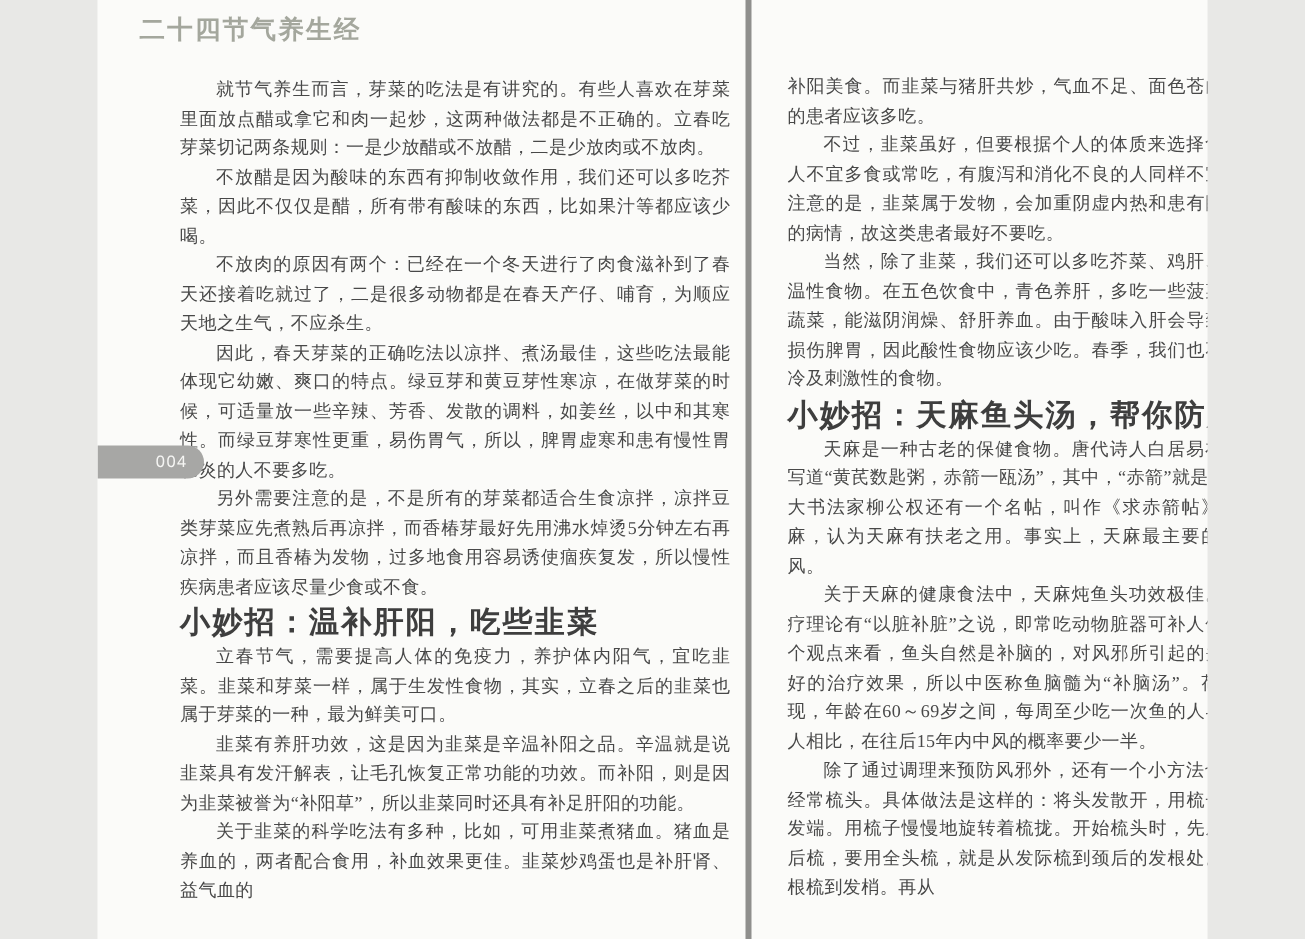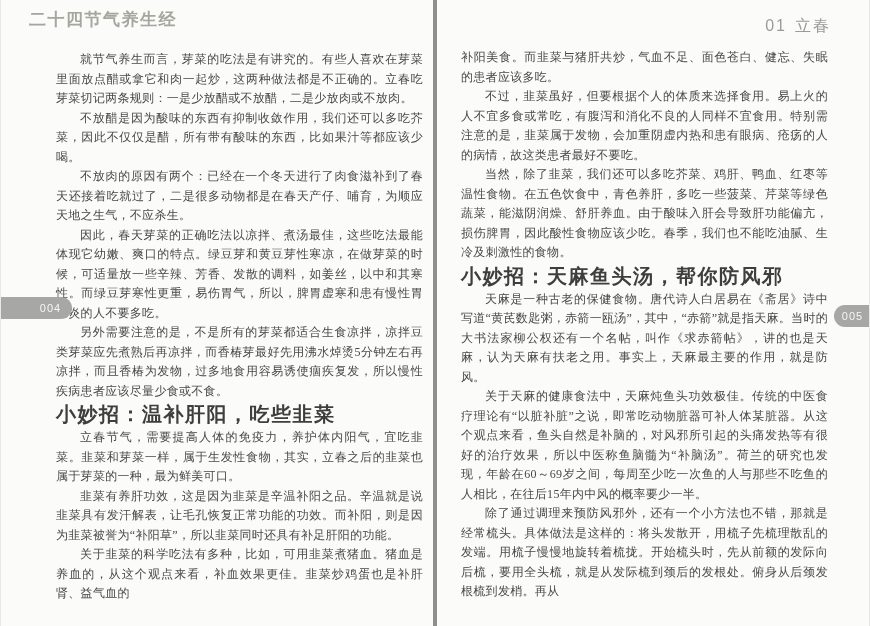--- a/index.html
+++ b/index.html
@@ -1,18 +1,18 @@
 <!DOCTYPE html>
 <html><head>
 <meta charset="utf-8">
 <style>
   html,body { margin:0; padding:0; background:#e8e8e6; }
   .spread {
     position:relative;
-    width:868px; height:626px;
+    width:740px; height:626px;
     margin:0 auto;
     background:#fbfbf9;
     overflow:hidden;
     font-family:"Liberation Serif","DejaVu Serif",serif;
     color:#4a4a4a;
   }
   .gutter {
     position:absolute; left:432px; top:0;
     width:4px; height:626px;
     background:#8f8f8d;
@@ -78,21 +78,21 @@
       <p class="body">就节气养生而言，芽菜的吃法是有讲究的。有些人喜欢在芽菜里面放点醋或拿它和肉一起炒，这两种做法都是不正确的。立春吃芽菜切记两条规则：一是少放醋或不放醋，二是少放肉或不放肉。</p>
       <p class="body">不放醋是因为酸味的东西有抑制收敛作用，我们还可以多吃芥菜，因此不仅仅是醋，所有带有酸味的东西，比如果汁等都应该少喝。</p>
       <p class="body">不放肉的原因有两个：已经在一个冬天进行了肉食滋补到了春天还接着吃就过了，二是很多动物都是在春天产仔、哺育，为顺应天地之生气，不应杀生。</p>
       <p class="body">因此，春天芽菜的正确吃法以凉拌、煮汤最佳，这些吃法最能体现它幼嫩、爽口的特点。绿豆芽和黄豆芽性寒凉，在做芽菜的时候，可适量放一些辛辣、芳香、发散的调料，如姜丝，以中和其寒性。而绿豆芽寒性更重，易伤胃气，所以，脾胃虚寒和患有慢性胃肠炎的人不要多吃。</p>
       <p class="body">另外需要注意的是，不是所有的芽菜都适合生食凉拌，凉拌豆类芽菜应先煮熟后再凉拌，而香椿芽最好先用沸水焯烫5分钟左右再凉拌，而且香椿为发物，过多地食用容易诱使痼疾复发，所以慢性疾病患者应该尽量少食或不食。</p>
 
       <h3 class="section sec-left">小妙招：温补肝阳，吃些韭菜</h3>
 
       <p class="body">立春节气，需要提高人体的免疫力，养护体内阳气，宜吃韭菜。韭菜和芽菜一样，属于生发性食物，其实，立春之后的韭菜也属于芽菜的一种，最为鲜美可口。</p>
       <p class="body">韭菜有养肝功效，这是因为韭菜是辛温补阳之品。辛温就是说韭菜具有发汗解表，让毛孔恢复正常功能的功效。而补阳，则是因为韭菜被誉为“补阳草”，所以韭菜同时还具有补足肝阳的功能。</p>
-      <p class="body">关于韭菜的科学吃法有多种，比如，可用韭菜煮猪血。猪血是养血的，从这个观点来看，补血效果更佳。韭菜炒鸡蛋也是补肝肾、益气血的</p>
+      <p class="body">关于韭菜的科学吃法有多种，比如，可用韭菜煮猪血。猪血是养血的，两者配合食用，补血效果更佳。韭菜炒鸡蛋也是补肝肾、益气血的</p>
     </div>
 
     <div class="badge badge-left">004</div>
   </div>
 
   <div class="gutter"></div>
 
   <div class="page page-right">
     <div class="chapter-head">
       <span class="num">01</span><span>立春</span>

